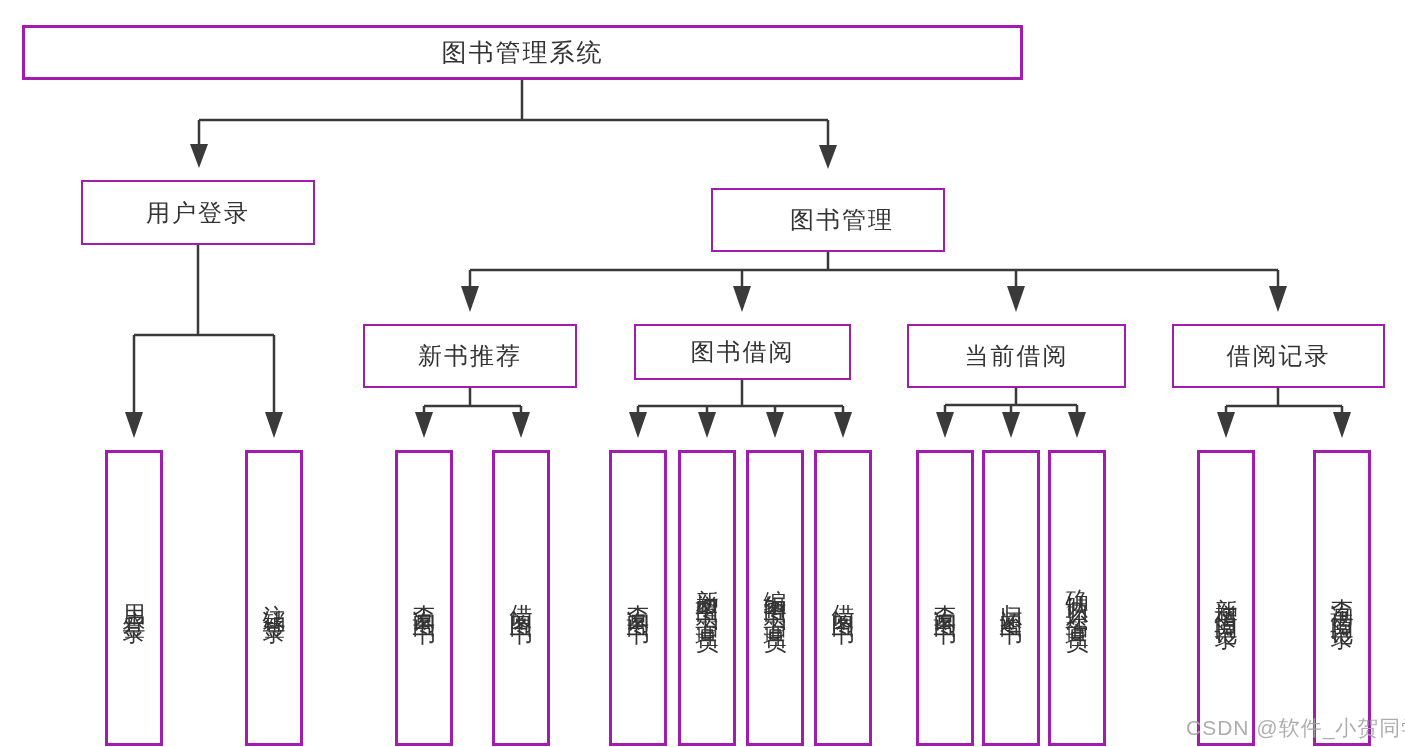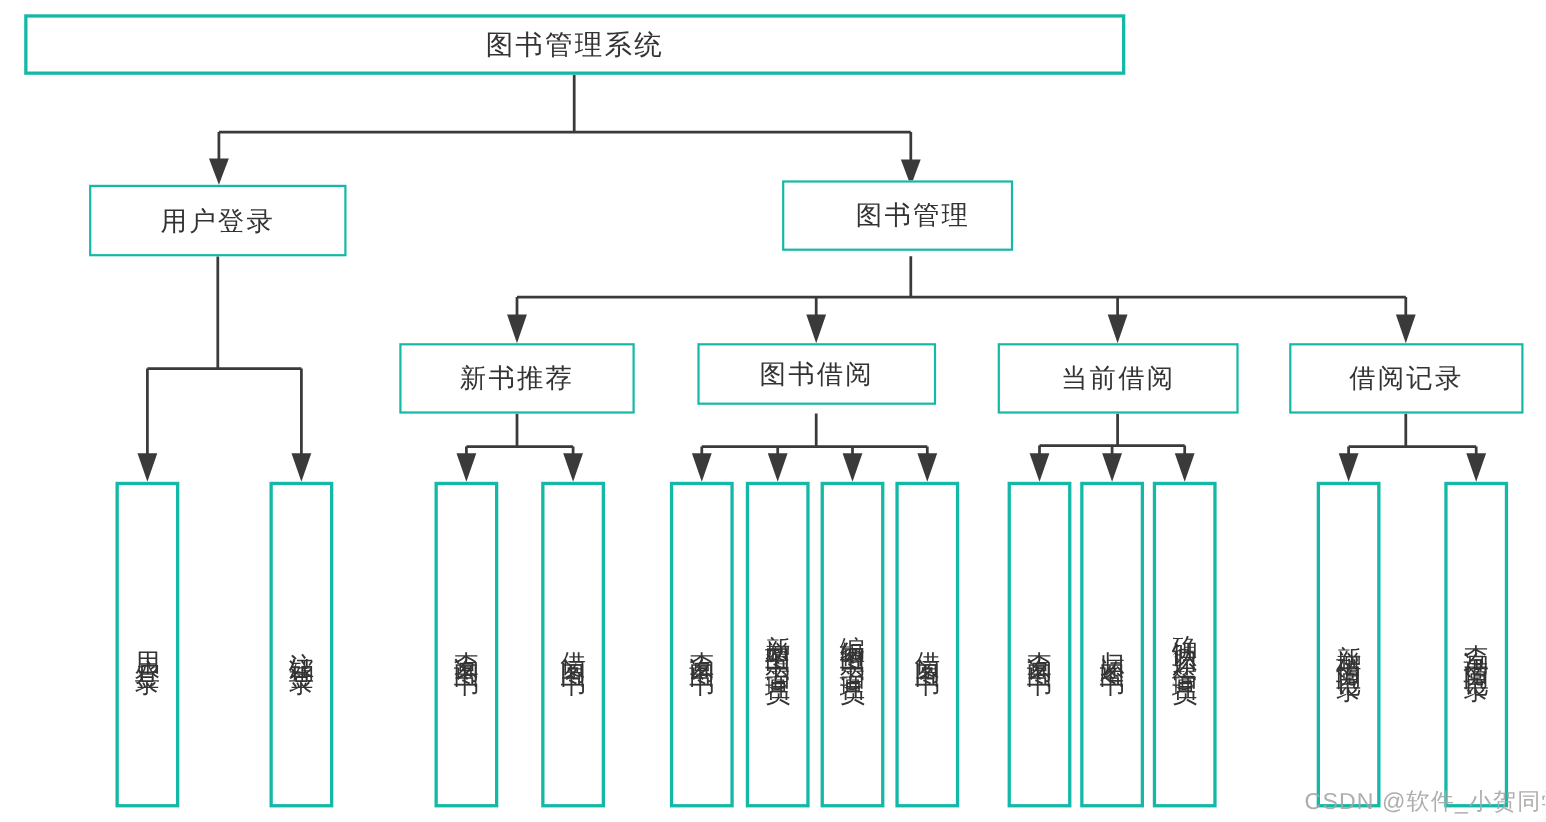--- a/index.html
+++ b/index.html
@@ -2,23 +2,23 @@
 <html><head>
 <meta charset="utf-8">
 <style>
   html,body{margin:0;padding:0;background:#fff;}
   .canvas{
     position:relative;width:1405px;height:747px;background:#fff;overflow:hidden;
     font-family:"Liberation Sans","DejaVu Sans",sans-serif;color:#333;
   }
   .wires{position:absolute;left:0;top:0;width:1405px;height:747px;pointer-events:none;}
   .node{
-    position:absolute;box-sizing:border-box;background:#fff;border:2px solid #14b8a6;
+    position:absolute;box-sizing:border-box;background:#fff;border:2px solid #a21caf;
     display:flex;align-items:center;justify-content:center;
-    font-size:24px;letter-spacing:2px;white-space:nowrap;z-index:2;
+    font-size:24px;letter-spacing:2px;white-space:nowrap;z-index:2;margin-top:12px;
   }
   .root-box{border-width:3px;font-size:25px;}
   .leaf{
     top:438px;width:58px;height:296px;border-width:3px;z-index:2;
     display:flex;align-items:center;justify-content:center;
   }
   .leaf .vtext{
     writing-mode:vertical-rl;text-orientation:mixed;
     font-size:23px;line-height:1;letter-spacing:6px;white-space:nowrap;
   }
@@ -82,21 +82,21 @@
     </g>
   </svg>
 
   <div class="node root-box" style="left:22px;top:13px;width:1001px;height:55px;">
     <span>图书管理系统</span>
   </div>
 
   <div class="node" style="left:81px;top:168px;width:234px;height:65px;">
     <span>用户登录</span>
   </div>
-  <div class="node" style="left:711px;top:164px;width:210px;height:64px;padding-left:28px;">
+  <div class="node" style="left:711px;top:176px;width:234px;height:64px;padding-left:28px;">
     <span>图书管理</span>
   </div>
 
   <div class="node" style="left:363px;top:312px;width:214px;height:64px;text-align:center;">
     <span>新书推荐</span>
   </div>
   <div class="node" style="left:634px;top:312px;width:217px;height:56px;">
     <span>图书借阅</span>
   </div>
   <div class="node" style="left:907px;top:312px;width:219px;height:64px;">

